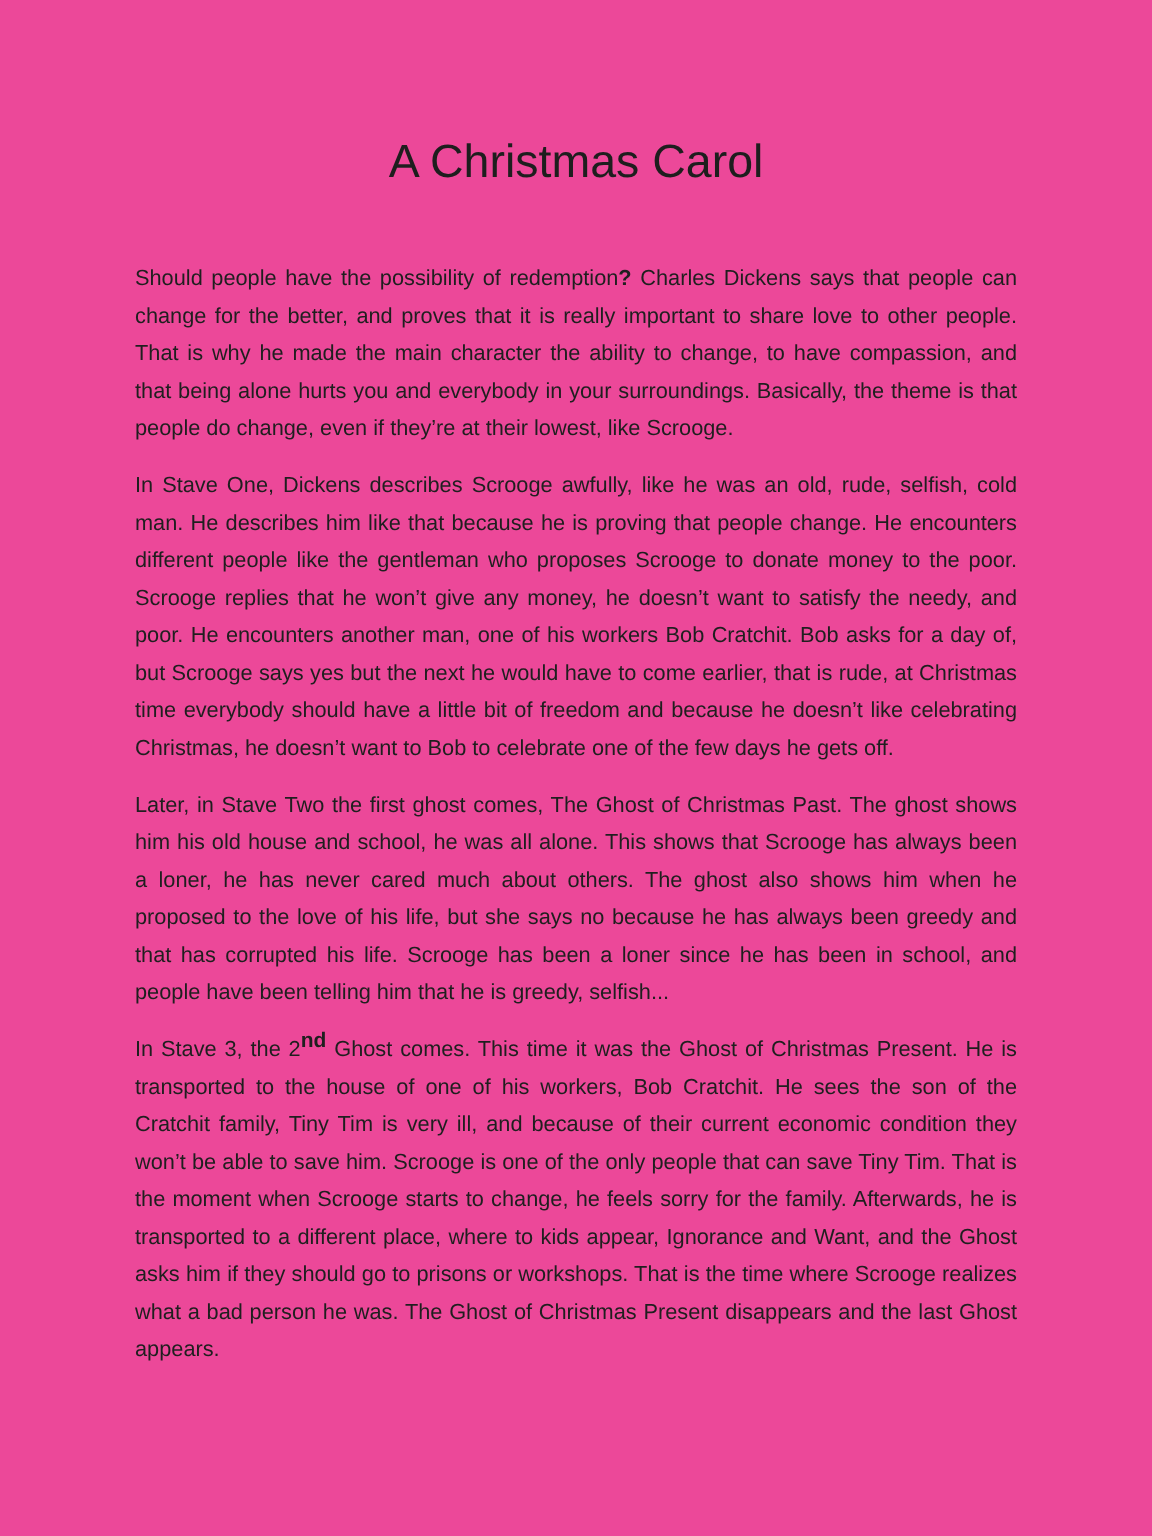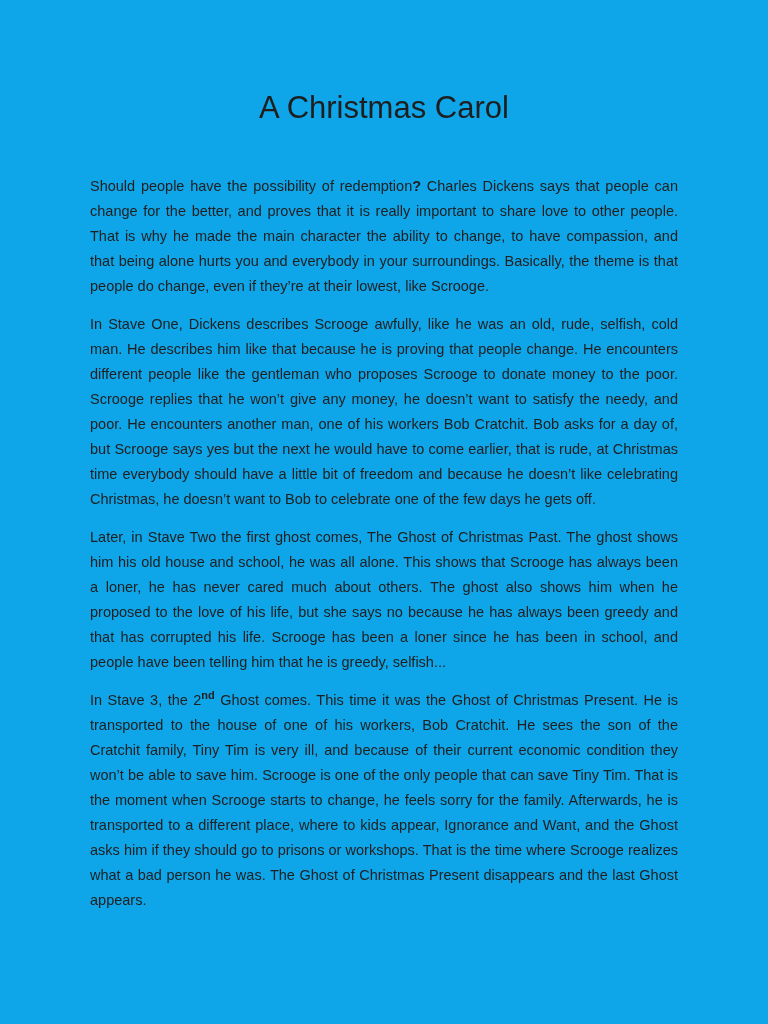--- a/index.html
+++ b/index.html
@@ -4,21 +4,21 @@
 <style>
   html, body {
     margin: 0;
     padding: 0;
     background: #ffffff;
   }
   .page {
     position: relative;
     width: 768px;
     height: 1024px;
-    background: #0ea5e9;
+    background: #ec4899;
     box-sizing: border-box;
     padding: 90px 90px 0 90px;
     font-family: "Liberation Sans", sans-serif;
     overflow: hidden;
   }
   .doc-title {
     margin: 0 0 48px 0;
     text-align: center;
     font-size: 31px;
     font-weight: 400;
@@ -30,21 +30,21 @@
     font-size: 14.5px;
     line-height: 25px;
     color: #1f1f1f;
     text-align: justify;
   }
   .seg-bold {
     font-weight: 700;
   }
   .seg-sup {
     font-weight: 700;
-    font-size: 11px;
+    font-size: 14px;
     vertical-align: super;
     line-height: 0;
   }
 </style>
 </head>
 <body>
 
 <div class="page">
 
   <h1 class="doc-title">A Christmas Carol</h1>

